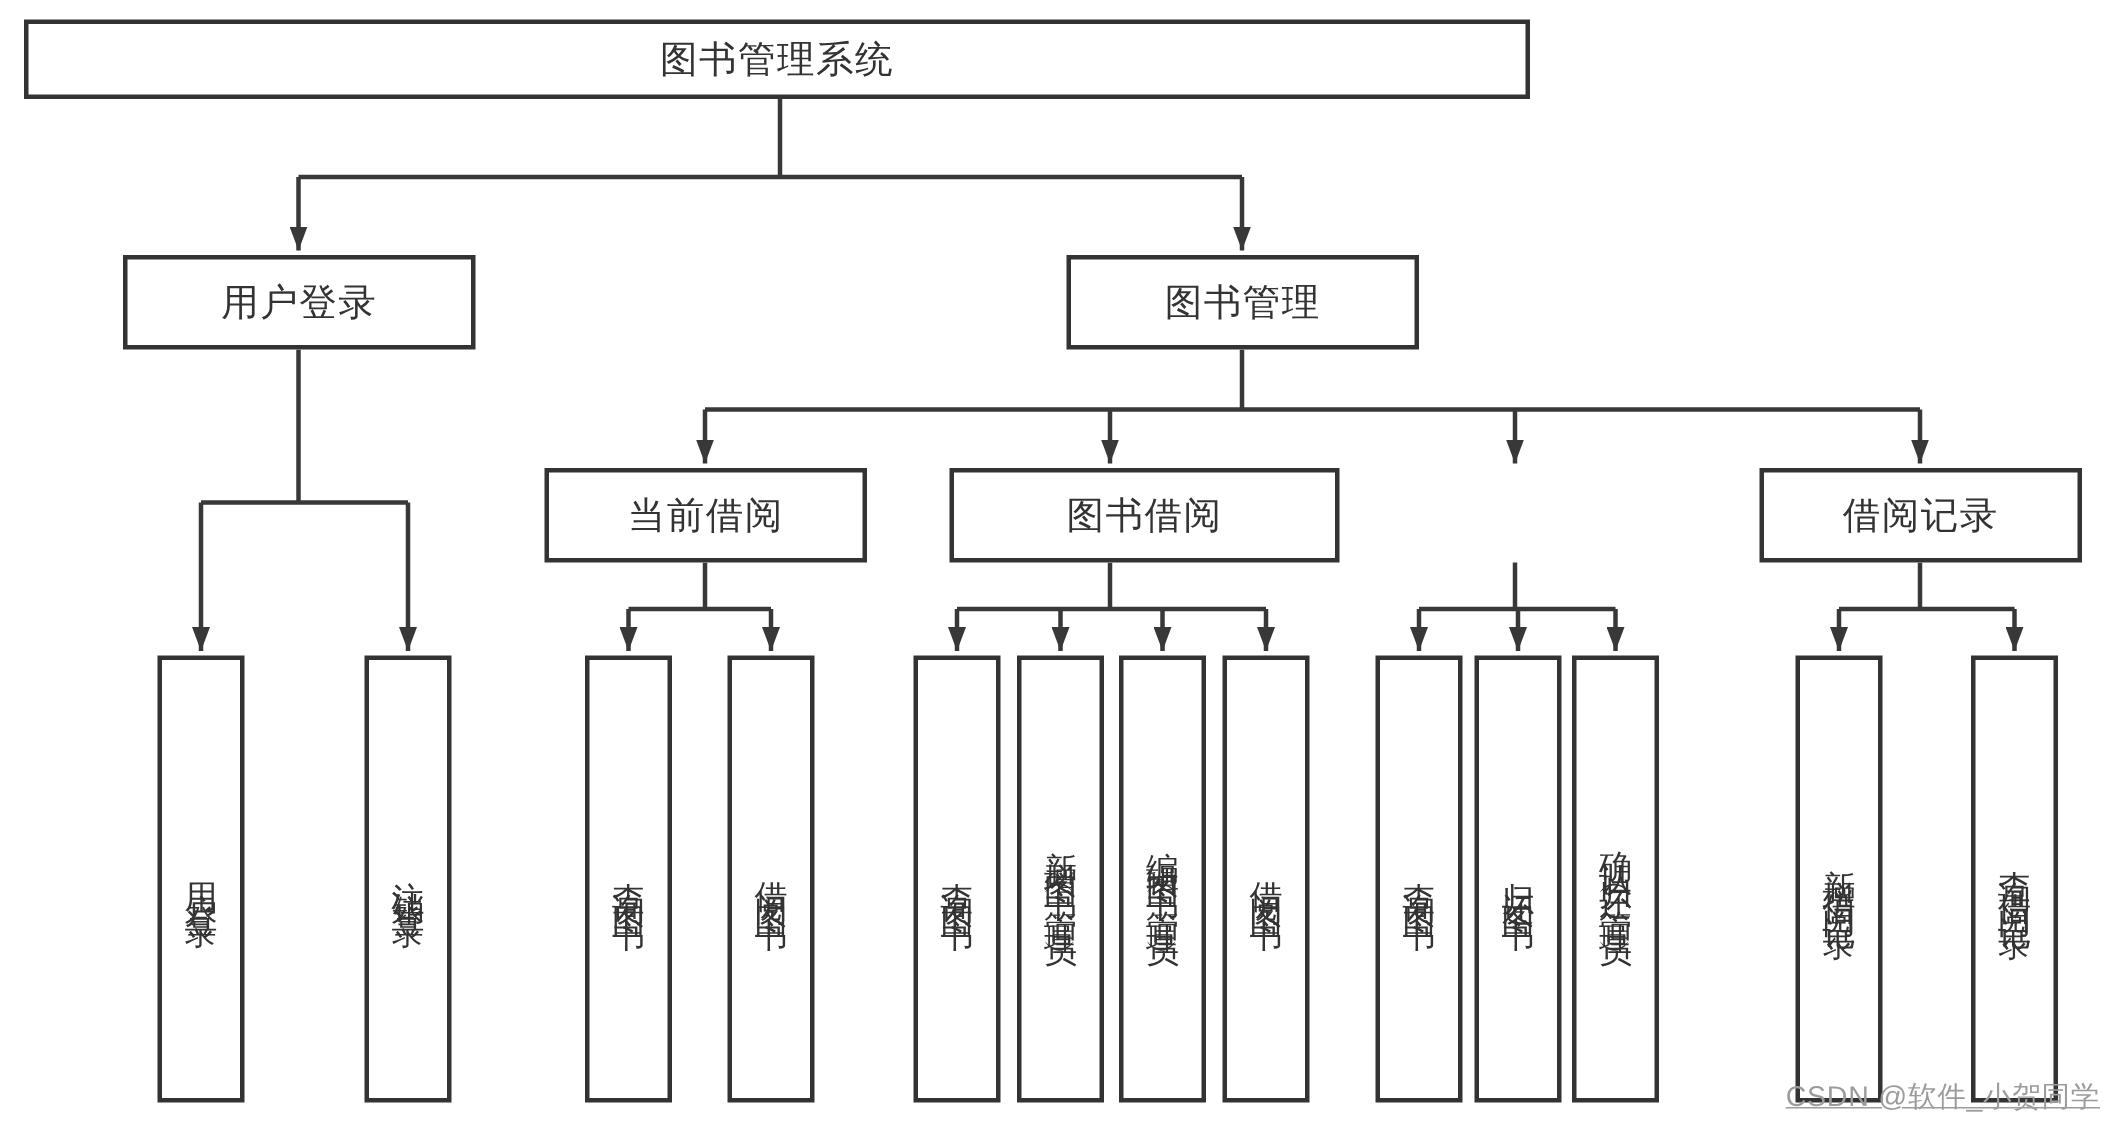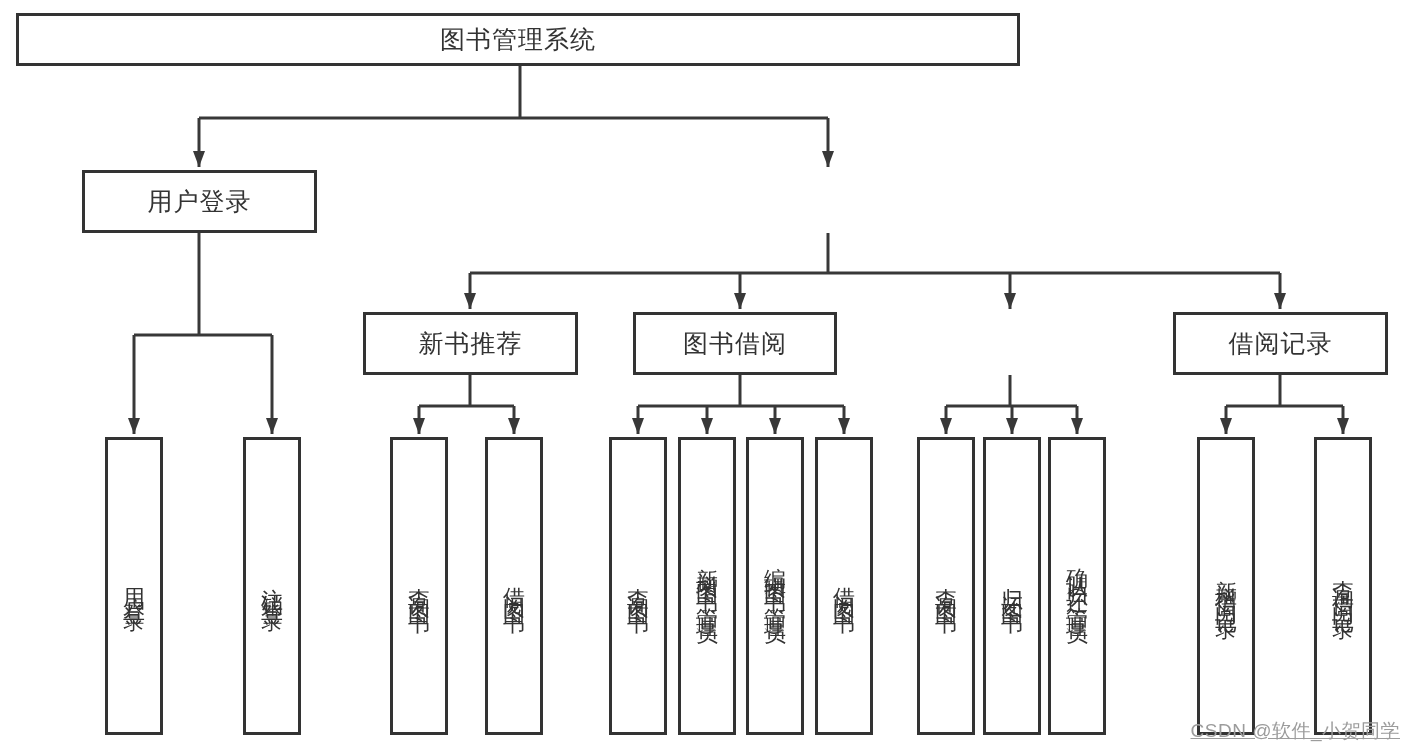--- a/index.html
+++ b/index.html
@@ -133,23 +133,24 @@
       <path class="ln" d="M1280,375 V406"></path>
       <path class="ln" d="M1226,406 H1343"></path>
       <path class="ln" d="M1226,406 V434" marker-end="url(#arrow)"></path>
       <path class="ln" d="M1343,406 V434" marker-end="url(#arrow)"></path>
     </g>
   </svg>
 
   <div class="node" style="left:16px; top:13px; width:1004px; height:53px;">图书管理系统</div>
 
   <div class="node" style="left:82px; top:170px; width:235px; height:63px;">用户登录</div>
+  <div class="node" style="left:711px; top:170px; width:235px; height:63px;">图书管理</div>
 
-  <div class="node" style="left:363px; top:312px; width:215px; height:63px;">新书推荐</div>
-  <div class="node" style="left:633px; top:312px; width:204px; height:63px;">图书借阅</div>
+  <div class="node" style="left:363px; top:312px; width:215px; height:63px;">当前借阅</div>
+  <div class="node" style="left:633px; top:312px; width:260px; height:63px;">图书借阅</div>
   <div class="node" style="left:1173px; top:312px; width:215px; height:63px;">借阅记录</div>
 
   <div class="leaf" style="left:105px;">用户登录</div>
   <div class="leaf" style="left:243px;">注销登录</div>
 
   <div class="leaf" style="left:390px;">查询图书</div>
   <div class="leaf" style="left:485px;">借阅图书</div>
 
   <div class="leaf" style="left:609px;">查询图书</div>
   <div class="leaf" style="left:678px;">新增图书（管理员）</div>

